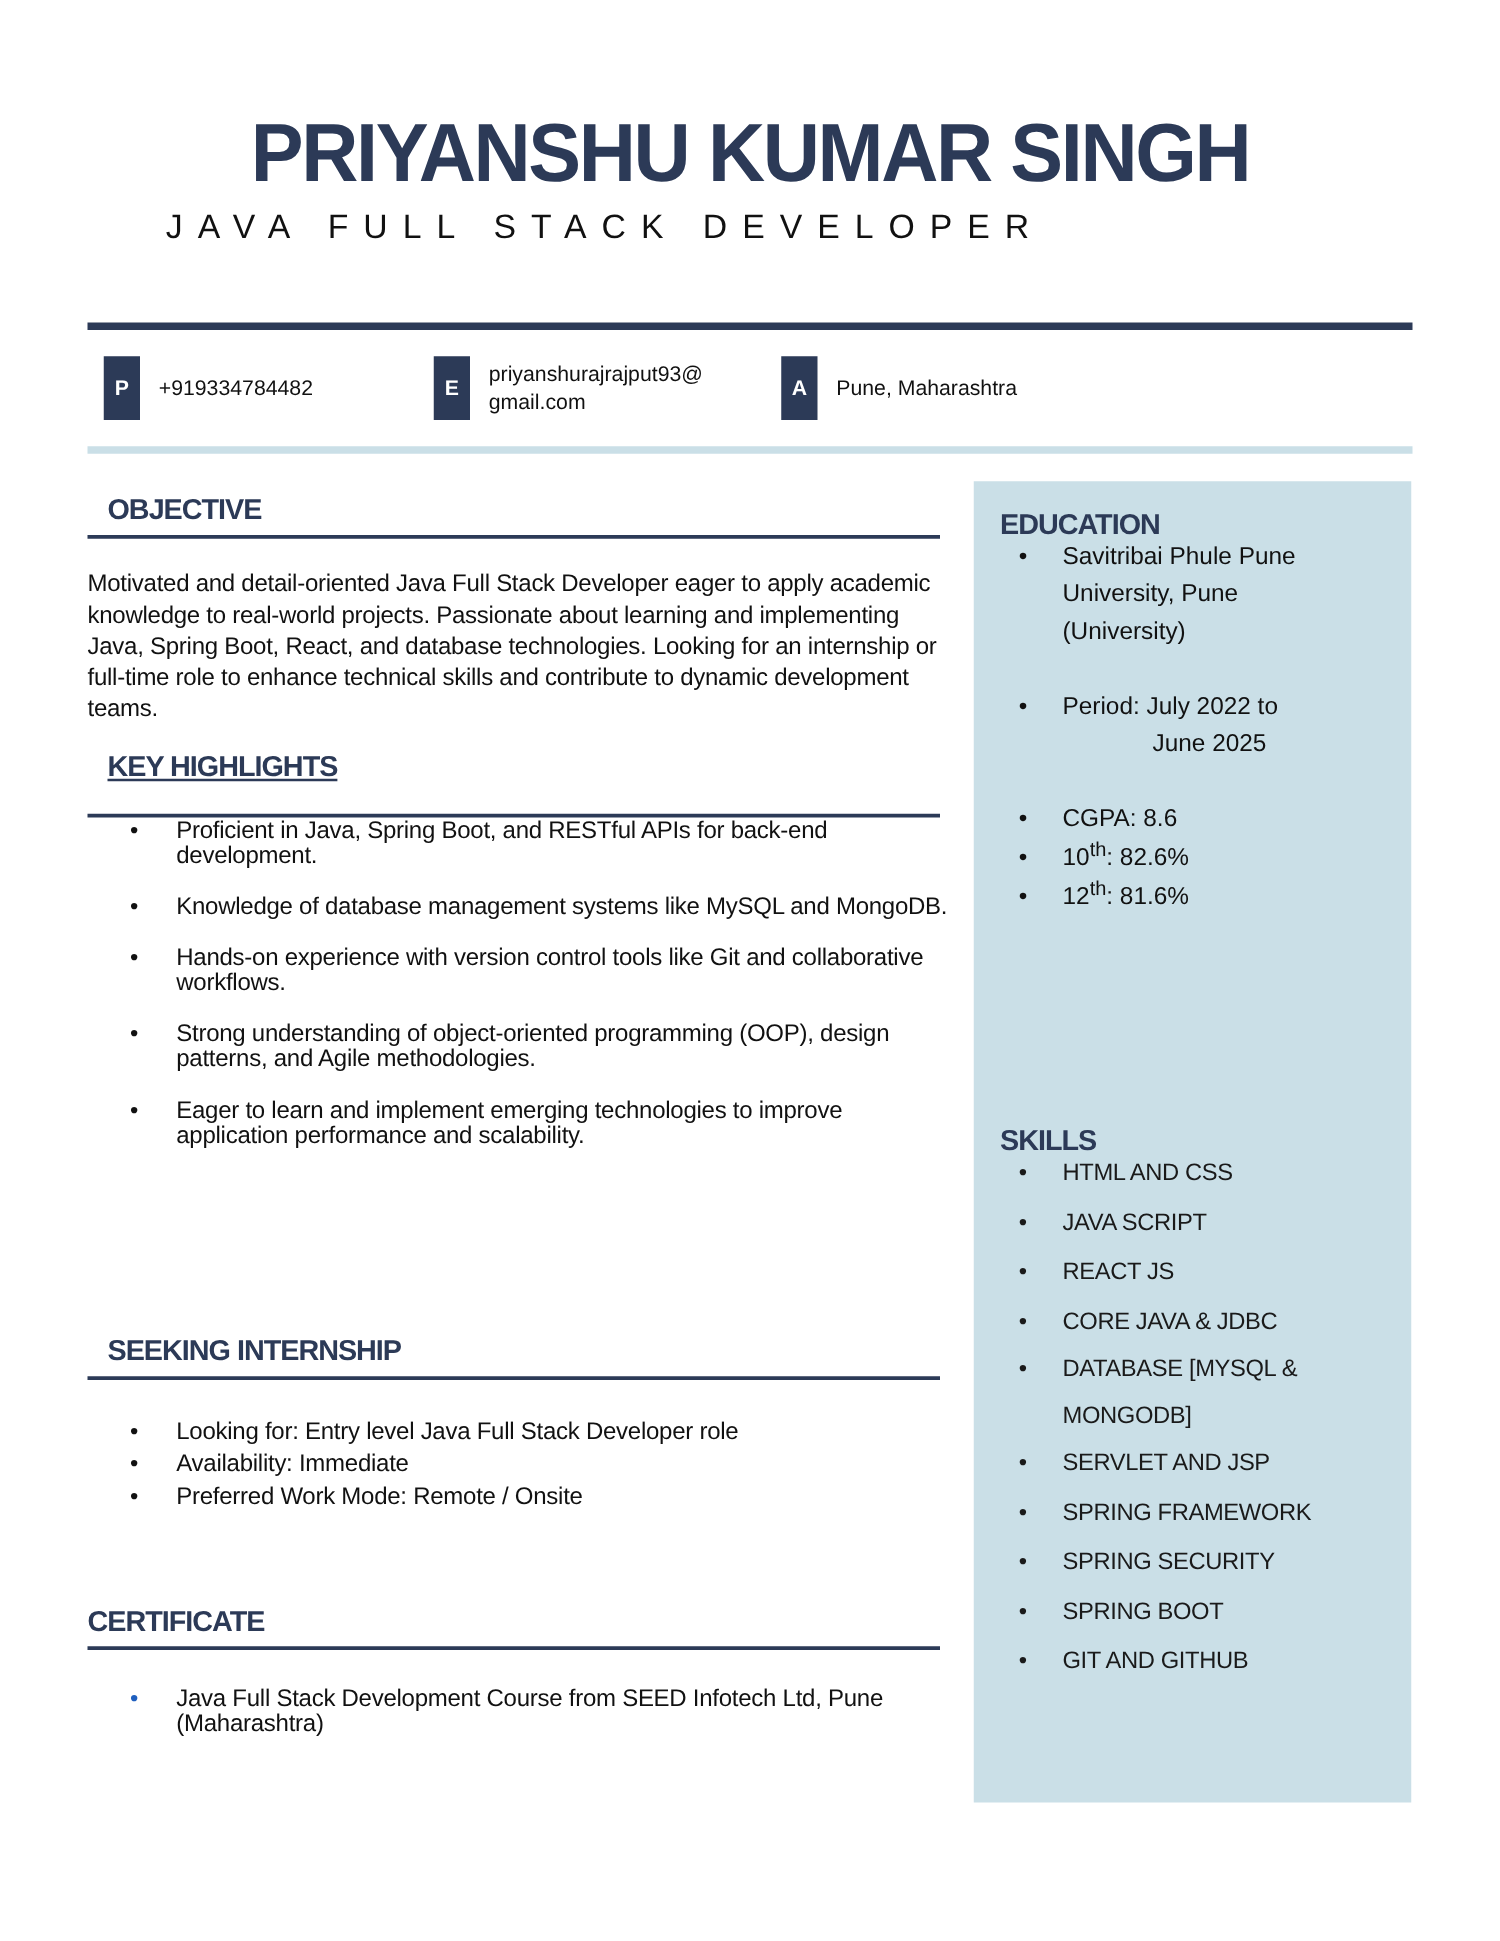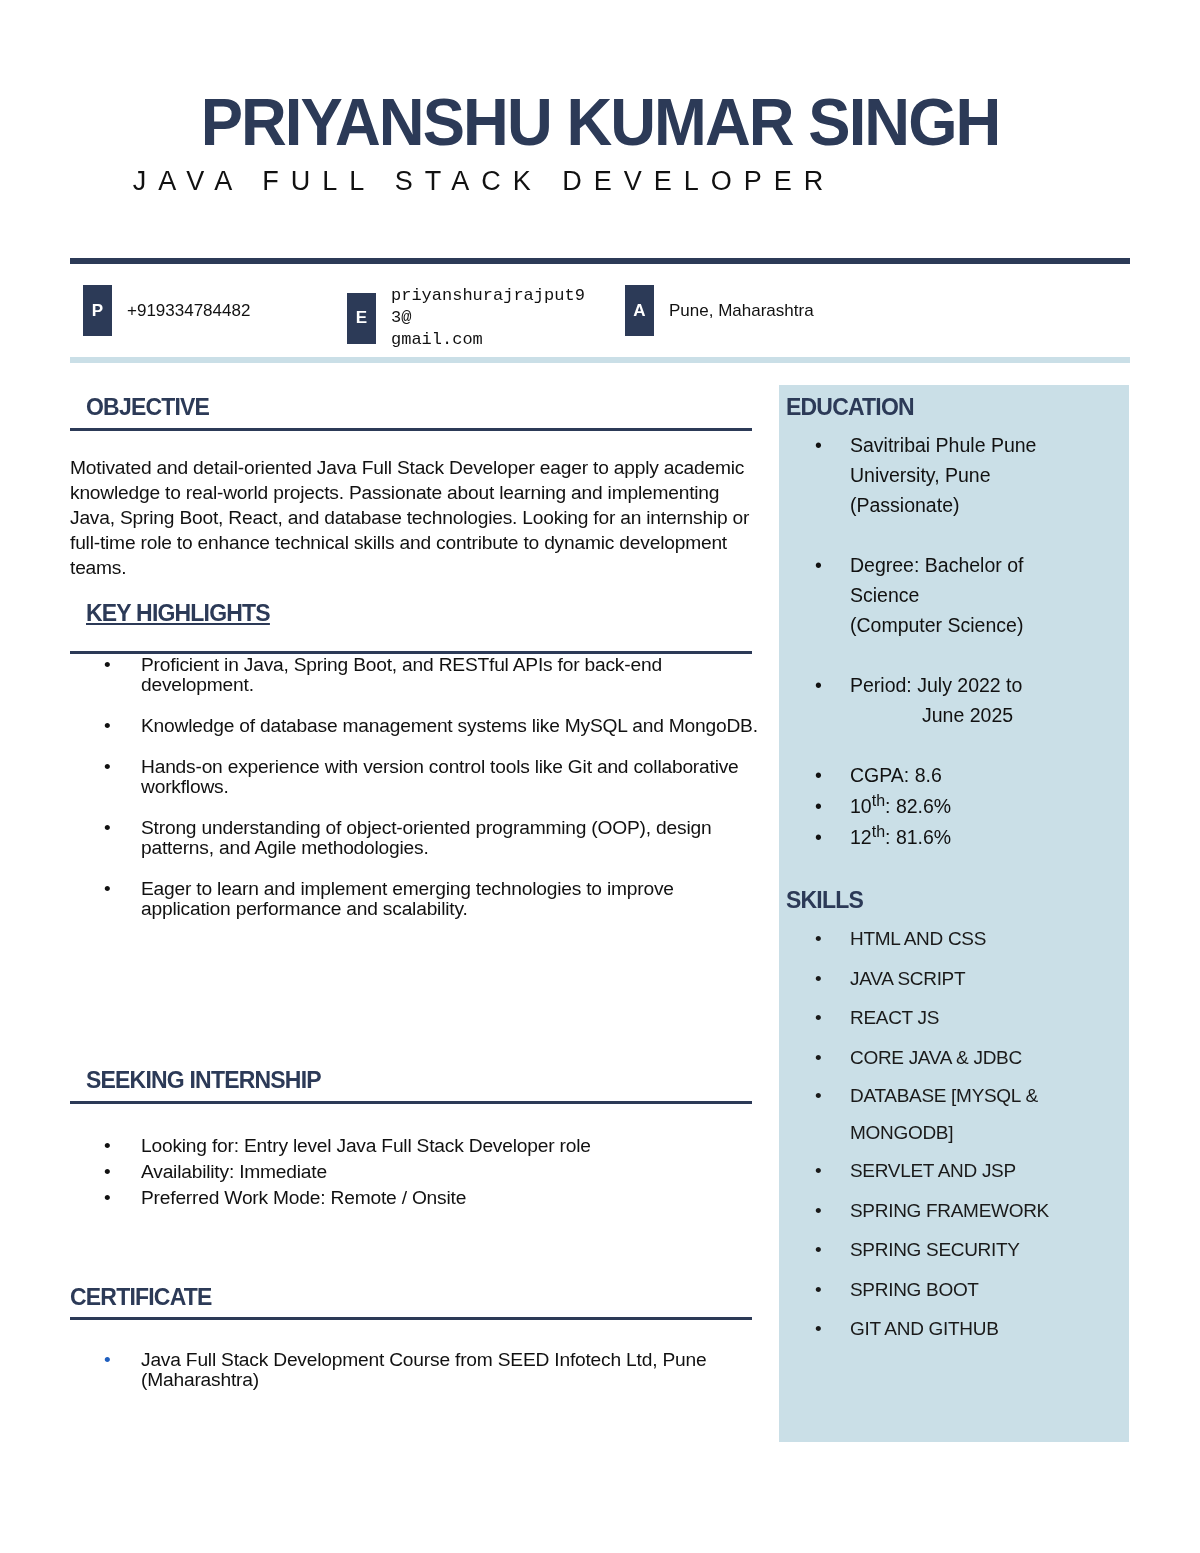--- a/index.html
+++ b/index.html
@@ -19,41 +19,41 @@
   .rule-light { position: absolute; left: 70px; top: 357px; width: 1060px; height: 6px; background: #cadfe7; }
 
   .contact { position: absolute; top: 285px; display: flex; align-items: center; }
   .contact .badge {
     width: 29px; height: 51px; background: #2c3a57; color: #fff; font-weight: 700;
     font-size: 17px; display: flex; align-items: center; justify-content: center; flex: none;
   }
   .contact .val { margin-left: 15px; font-size: 17px; line-height: 22px; color: #111; }
   .c-phone { left: 83px; }
   .c-email { left: 347px; }
-  .c-email .val { width: 200px; word-break: break-all; font-family: Liberation Mono, monospace; }
+  .c-email .val { width: 200px; word-break: break-all; }
   .c-addr { left: 625px; }
 
   .sec-h {
     position: absolute; font-weight: 700; font-size: 23px; color: #2c3a57;
     letter-spacing: -0.8px;
   }
   .sec-rule { position: absolute; left: 70px; width: 682px; height: 3px; background: #2c3a57; }
 
   .para { position: absolute; left: 70px; top: 455px; width: 690px; font-size: 19.2px; line-height: 25px; color: #111; letter-spacing: -0.2px; }
 
   ul.bl { position: absolute; list-style: none; }
   ul.bl li { position: relative; padding-left: 71px; font-size: 19.2px; line-height: 20px; color: #111; letter-spacing: -0.2px; }
   ul.bl li::before { content: "•"; position: absolute; left: 34px; top: 0; font-size: 19px; }
   .hl li { margin-bottom: 21px; }
   .si li { margin-bottom: 6px; }
   .cert li { color: #1f5fbf; line-height: 29px; }
   .cert li::before { color: #1f5fbf; }
 
   .side { position: absolute; left: 779px; top: 385px; width: 350px; height: 1057px; background: #cadfe7; }
-  .side .sh { position: absolute; left: 7px; font-weight: 700; font-size: 23px; color: #2c3a57; letter-spacing: -0.8px; }
+  .side .sh { position: absolute; left: 21px; font-weight: 700; font-size: 23px; color: #2c3a57; letter-spacing: -0.8px; margin-top: 12px; }
   .side ul { position: absolute; left: 0; width: 278px; list-style: none; }
   .side li { position: relative; padding-left: 71px; font-size: 19.5px; line-height: 30px; color: #111; }
   .side li::before { content: "•"; position: absolute; left: 36px; top: 0; }
   .edu li.gap { margin-bottom: 30px; }
   .edu li .indent { display: block; padding-left: 72px; }
   .edu sup { font-size: 16px; vertical-align: 7px; line-height: 0; }
   .skills li { font-size: 19px; line-height: 39.5px; letter-spacing: -0.3px; color: #1a1a1a; }
   .skills li.wrap { line-height: 37px; }
 </style>
 </head>
@@ -107,26 +107,21 @@
 <ul class="bl cert" style="left:70px; top:1350px; width:690px;">
   <li>Java Full Stack Development Course from SEED Infotech Ltd, Pune (Maharashtra)</li>
 </ul>
 
 <div class="side">
   <div class="sh" style="top:9px;">EDUCATION</div>
   <ul class="edu" style="top:45px;">
     <li class="gap">
       <span>Savitribai Phule Pune</span><br>
       <span>University, Pune</span><br>
-      <span>(Passionate)</span>
-    </li>
-    <li class="gap">
-      <span>Degree: Bachelor of</span><br>
-      <span>Science</span><br>
-      <span>(Computer Science)</span>
+      <span>(University)</span>
     </li>
     <li class="gap">
       <span>Period: July 2022 to</span>
       <span class="indent">June 2025</span>
     </li>
     <li style="margin-top:16px;">CGPA: 8.6</li>
     <li style="margin-top:1px;">
       <span>10</span><sup>th</sup><span>: 82.6%</span>
     </li>
     <li style="margin-top:1px;">

